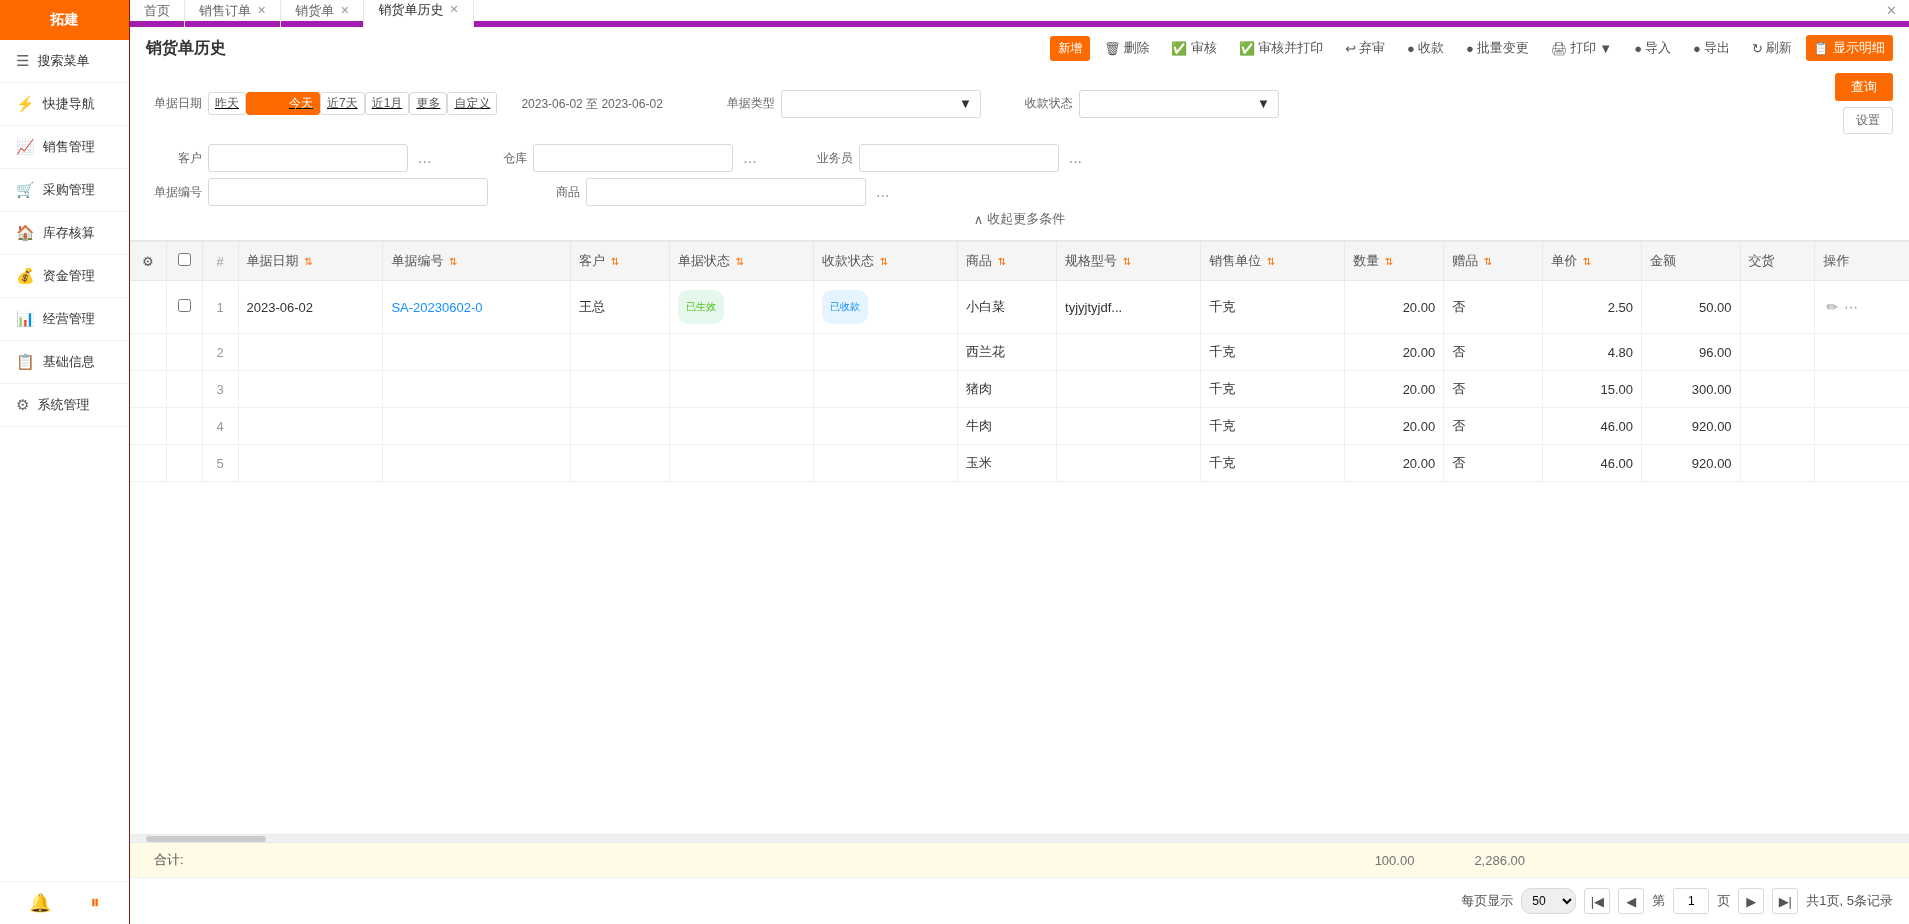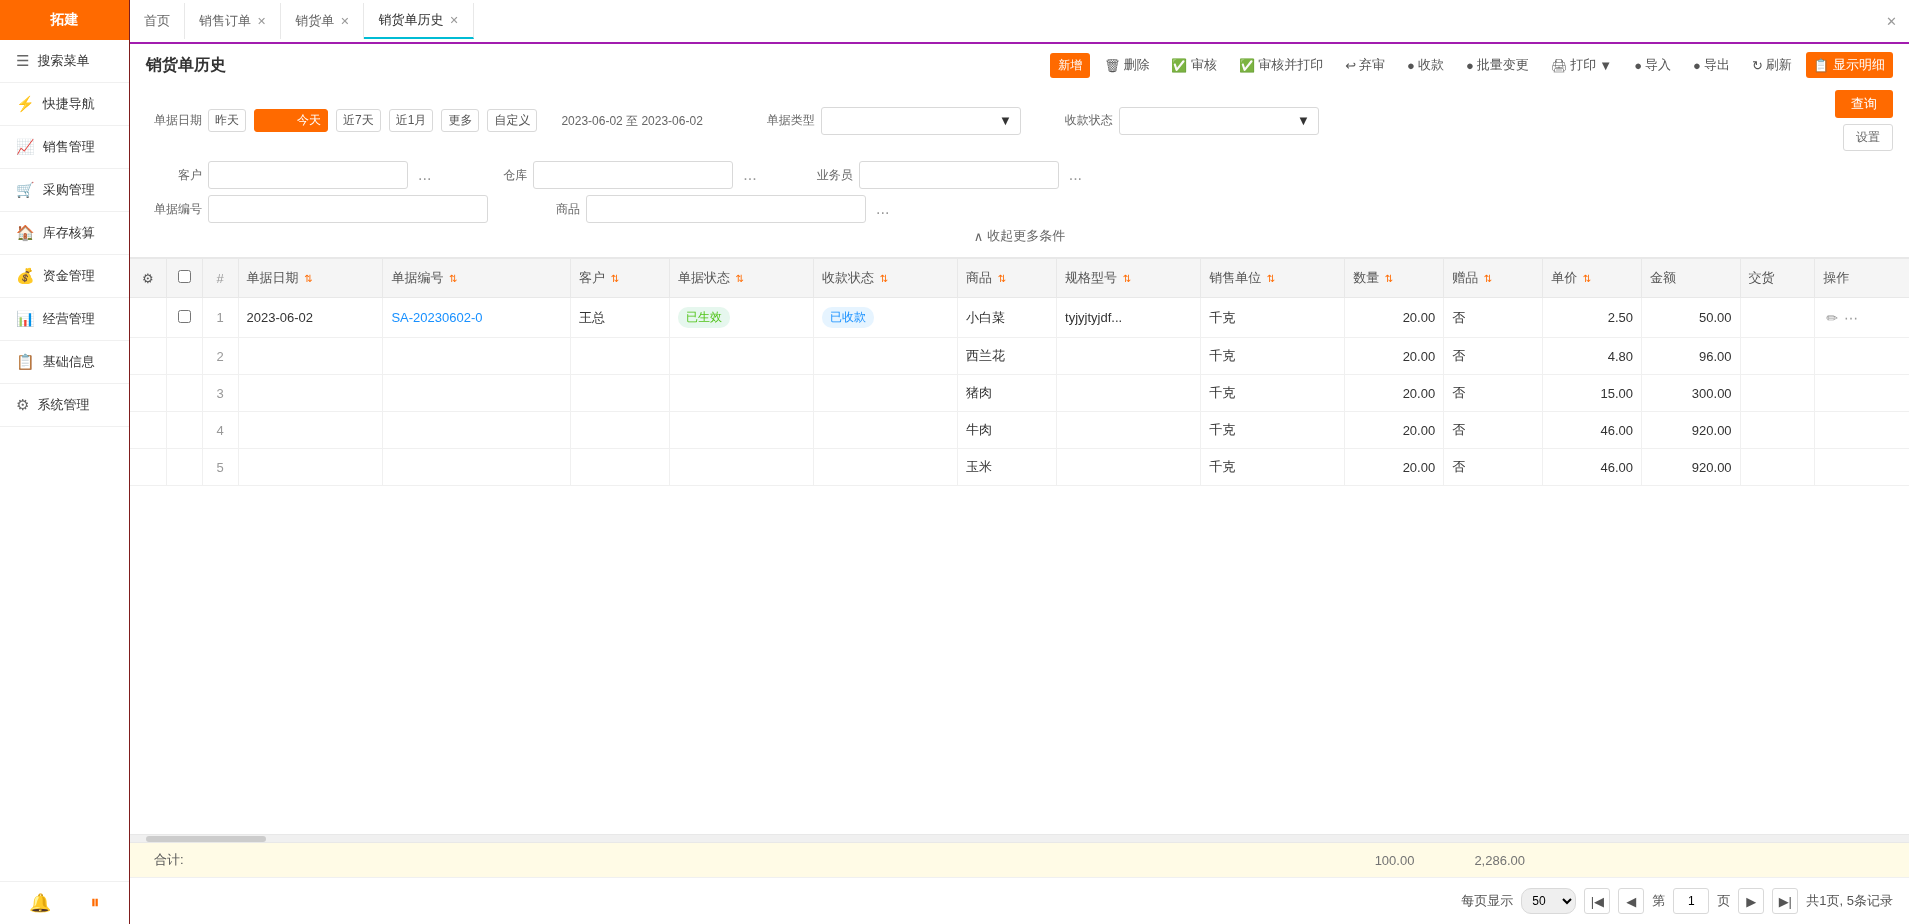--- a/index.html
+++ b/index.html
@@ -43,24 +43,24 @@
       border-top: 1px solid #f0f0f0;
     }
     .sidebar-bottom-icon { color: #ff6a00; cursor: pointer; font-size: 18px; }
     
     
     .main { flex: 1; display: flex; flex-direction: column; overflow: hidden; }
     
     
     .tabs-bar {
       background: #fff;
-      border-bottom: 2px solid #a21caf;
-      display: flex;
-      align-items: center;
-      height: 44px;
+      border-bottom: 6px solid #a21caf;
+      display: flex;
+      align-items: center;
+      height: 27px;
       padding-left: 0;
     }
     .tab {
       height: 36px;
       display: flex;
       align-items: center;
       padding: 0 14px;
       border-right: 1px solid #e8e8e8;
       cursor: pointer;
       color: #666;
@@ -136,21 +136,21 @@
       outline: none;
       color: #333;
       height: 28px;
       background: #fff;
       width: 160px;
       display: flex;
       align-items: center;
       justify-content: space-between;
       cursor: pointer;
     }
-    .date-btns { display: flex; gap: 8px; }
+    .date-btns { display: flex; gap: 0; text-decoration: underline; }
     .date-btn {
       padding: 2px 6px;
       border: 1px solid #d9d9d9;
       border-radius: 3px;
       cursor: pointer;
       font-size: 12px;
       color: #555;
       background: #fff;
     }
     .date-btn.active { background: #ff6a00; border-color: #ff6a00; color: #fff; padding-left: 42px; }
@@ -213,23 +213,23 @@
     thead th:last-child { border-right: none; }
     tbody tr { border-bottom: 1px solid #f0f0f0; }
     tbody td {
       padding: 9px 8px;
       color: #333;
       border-right: 1px solid #f0f0f0;
     }
     tbody td:last-child { border-right: none; }
     .status-badge {
       display: inline-block;
-      padding: 2px 8px;
+      padding: 10px 8px;
       border-radius: 10px;
-      font-size: 12px;
+      font-size: 10px;
     }
     .status-active { background: #e6f7ee; color: #52c41a; }
     .status-received { background: #e6f4ff; color: #1890ff; }
     .sort-icon { color: #ff6a00; margin-left: 2px; font-size: 10px; }
     .col-gear { width: 36px; text-align: center; }
     .col-check { width: 36px; text-align: center; }
     .col-num { width: 36px; text-align: center; color: #999; }
     
     
     .summary-row {

